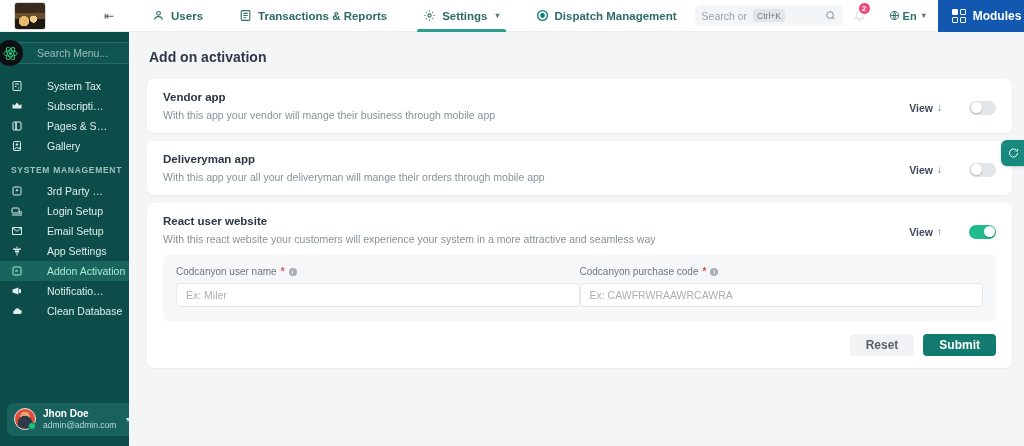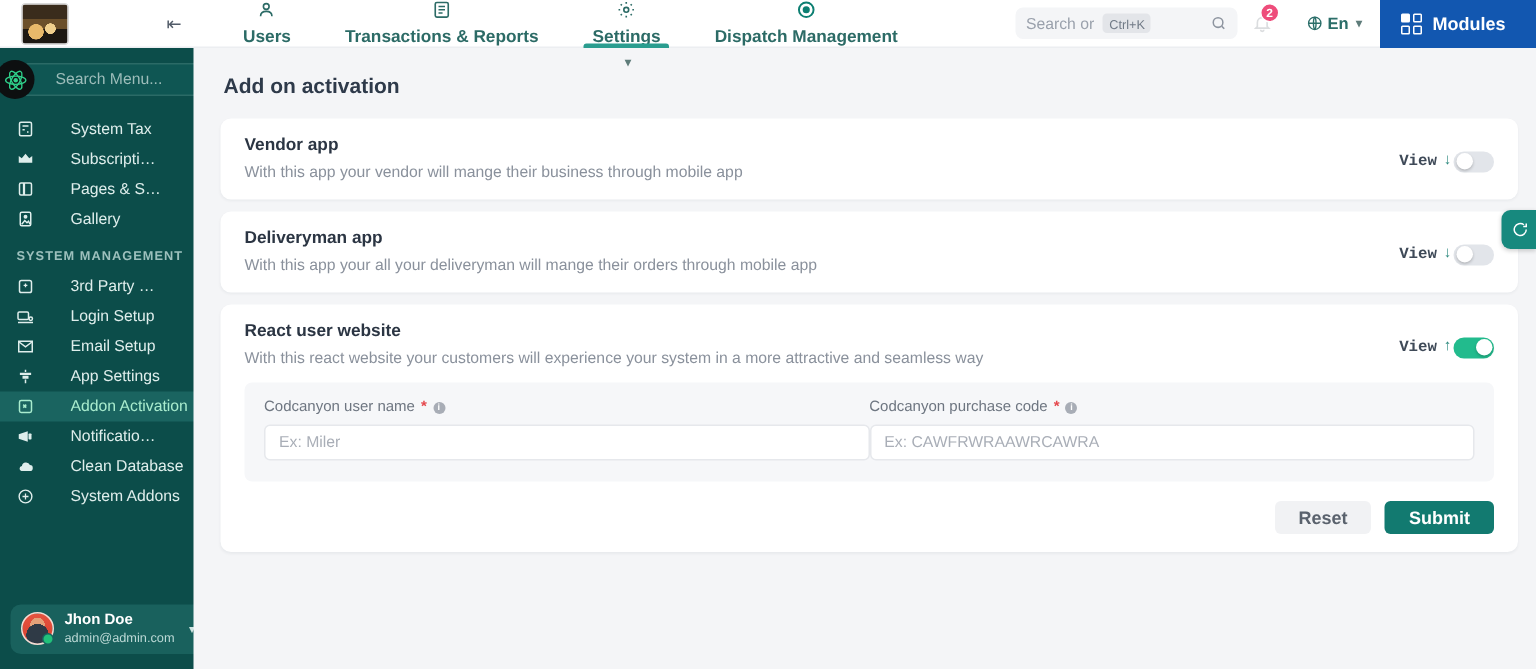--- a/index.html
+++ b/index.html
@@ -30,21 +30,21 @@
     border:1px solid #d9d9d9;
   }
   .collapse-btn {
     margin-left:58px; color:#525c69; font-size:12px; cursor:pointer;
     width:16px; text-align:center;
   }
   .nav { display:flex; align-items:center; margin-left:20px; height:32px; }
   .nav-item {
     display:flex; align-items:center; gap:6px; height:32px;
     padding:0 18px; color:#2c6b66; font-size:11.5px; font-weight:600;
-    cursor:pointer; position:relative; white-space:nowrap;flex-direction:column;
+    cursor:pointer; position:relative; white-space:nowrap;
   }
   .nav-item.active::after {
     content:""; position:absolute; left:12px; right:12px; bottom:0;
     height:2.5px; background:#2a9d8f; border-radius:2px 2px 0 0;
   }
   .nav-ico { display:inline-flex; width:13px; height:13px; align-items:center; justify-content:center; }
   .nav-ico svg { width:13px; height:13px; }
   .caret { font-size:8px; color:#5e7c7a; margin-left:2px; }
 
   
@@ -148,21 +148,21 @@
 
   .card {
     background:#fff; border-radius:7px; padding:12px 16px;
     box-shadow:0 1px 2px rgba(20,30,50,.05);
     margin-bottom:8px; position:relative;
   }
   .card-row { display:flex; align-items:center; }
   .card-text { flex:1; min-width:0; }
   .card-title { font-size:11.5px; font-weight:700; color:#2b3543; margin-bottom:6px; }
   .card-desc { font-size:10.5px; color:#8a919c; }
-  .card-ctrl { display:flex; align-items:center; gap:1px; padding-top:3px;font-family:Liberation Mono, monospace; }
+  .card-ctrl { display:flex; align-items:center; gap:27px; padding-top:3px; }
   .view-link {
     display:flex; align-items:center; gap:4px; font-size:10.5px;
     font-weight:600; color:#3f4a58; cursor:pointer;
   }
   .view-arrow { color:#2e8a7f; font-size:10px; }
   .toggle {
     width:27px; height:14px; border-radius:9px; background:#e2e5ea;
     position:relative; cursor:pointer; flex:0 0 27px;
   }
   .toggle i {
@@ -428,29 +428,20 @@
 
       <div class="mi">
         <span class="mi-ico">
           <svg viewBox="0 0 24 24" fill="#dfeeec">
               <path d="M6.5 18h11a4 4 0 00.4-8 5.6 5.6 0 00-10.7 1.2A3.5 3.5 0 006.5 18z"></path>
             </svg>
         </span>
         <span class="mi-label">Clean Database</span>
       </div>
 
-      <div class="mi">
-        <span class="mi-ico">
-          <svg viewBox="0 0 24 24" fill="none" stroke="#dfeeec" stroke-width="1.9">
-              <circle cx="12" cy="12" r="8.5"></circle>
-              <path d="M12 8v8M8 12h8" stroke-width="1.7"></path>
-            </svg>
-        </span>
-        <span class="mi-label">System Addons</span>
-      </div>
     </div>
 
     <div class="profile">
       <span class="avatar"></span>
       <span style="min-width:0">
         <span class="pname" style="display:block">Jhon Doe</span>
         <span class="pmail" style="display:block">admin@admin.com</span>
       </span>
       <span class="pcaret">▾</span>
     </div>

